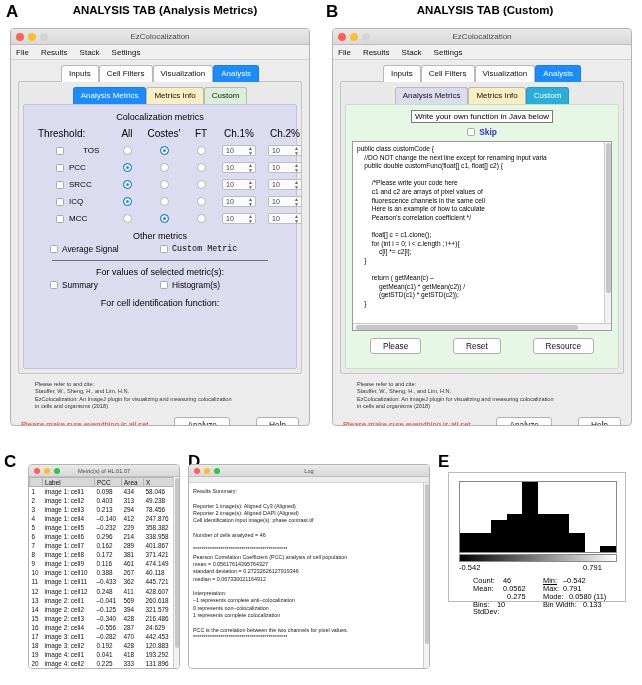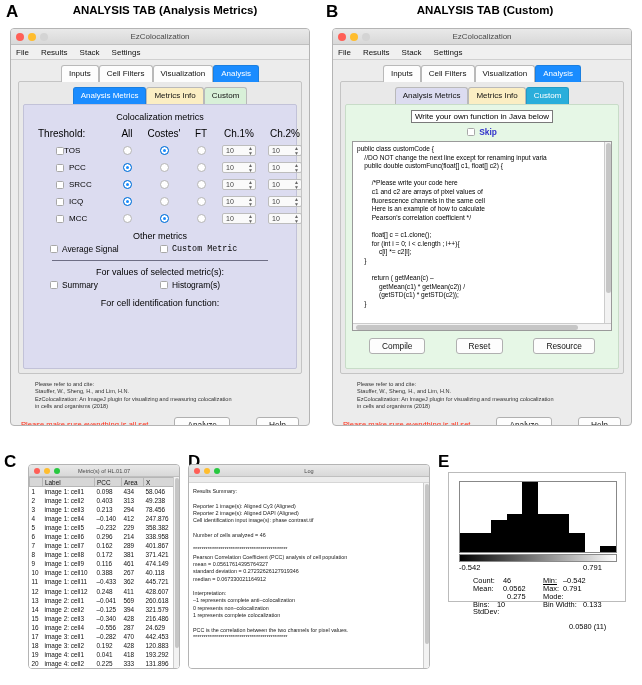--- a/index.html
+++ b/index.html
@@ -228,21 +228,21 @@
       <div class="section-hdr">Colocalization metrics</div>
 
       <div class="mgrid">
         <div class="lbl hdr">Threshold:</div>
         <div class="hdr">All</div>
         <div class="hdr">Costes'</div>
         <div class="hdr">FT</div>
         <div class="hdr">Ch.1%</div>
         <div class="hdr">Ch.2%</div>
 
-        <div class="lbl" style="gap:0; padding-left:18px;">
+        <div class="lbl" style="gap:19px; padding-left:18px;">
           <span class="cbox"></span>
           <span>TOS</span>
         </div>
         <div>
             <span class="radio"></span>
           </div>
         <div>
             <span class="radio on"></span>
           </div>
         <div>
@@ -474,21 +474,21 @@
     }</pre>
         <div class="vscroll">
             <div class="vthumb"></div>
           </div>
         <div class="hscroll">
             <div class="hthumb"></div>
           </div>
       </div>
 
       <div style="display:flex; justify-content:space-around; margin-top:7px; padding:0 8px;">
-        <button class="btn">Compile</button>
+        <button class="btn">Please</button>
         <button class="btn">Reset</button>
         <button class="btn">Resource</button>
       </div>
     </div>
   </div>
 
   <div class="cite" style="white-space:pre;">Please refer to and cite:
 Stauffer, W., Sheng, H., and Lim, H.N.
 EzColocalization: An ImageJ plugin for visualizing and measuring colocalization
 in cells and organisms (2018)</div>
@@ -748,16 +748,16 @@
   <div class="hist-stat" style="left:24px; top:134px;">StdDev:</div>
   <div class="hist-stat" style="left:58px; top:119px;">0.275</div>
   <div class="hist-stat" style="left:24px; top:127px;">Bins:</div>
   <div class="hist-stat" style="left:48px; top:127px;">10</div>
 
   <div class="hist-stat" style="left:94px; top:103px;text-decoration:underline;">Min:</div>
   <div class="hist-stat" style="left:114px; top:103px;">–0.542</div>
   <div class="hist-stat" style="left:94px; top:111px;">Max:</div>
   <div class="hist-stat" style="left:114px; top:111px;">0.791</div>
   <div class="hist-stat" style="left:94px; top:119px;">Mode:</div>
-  <div class="hist-stat" style="left:120px; top:119px;margin-top:30px;">0.0580 (11)</div>
+  <div class="hist-stat" style="left:120px; top:119px;">0.0580 (11)</div>
   <div class="hist-stat" style="left:94px; top:127px;">Bin Width:</div>
   <div class="hist-stat" style="left:134px; top:127px;">0.133</div>
 </div>
 
 </body></html>

